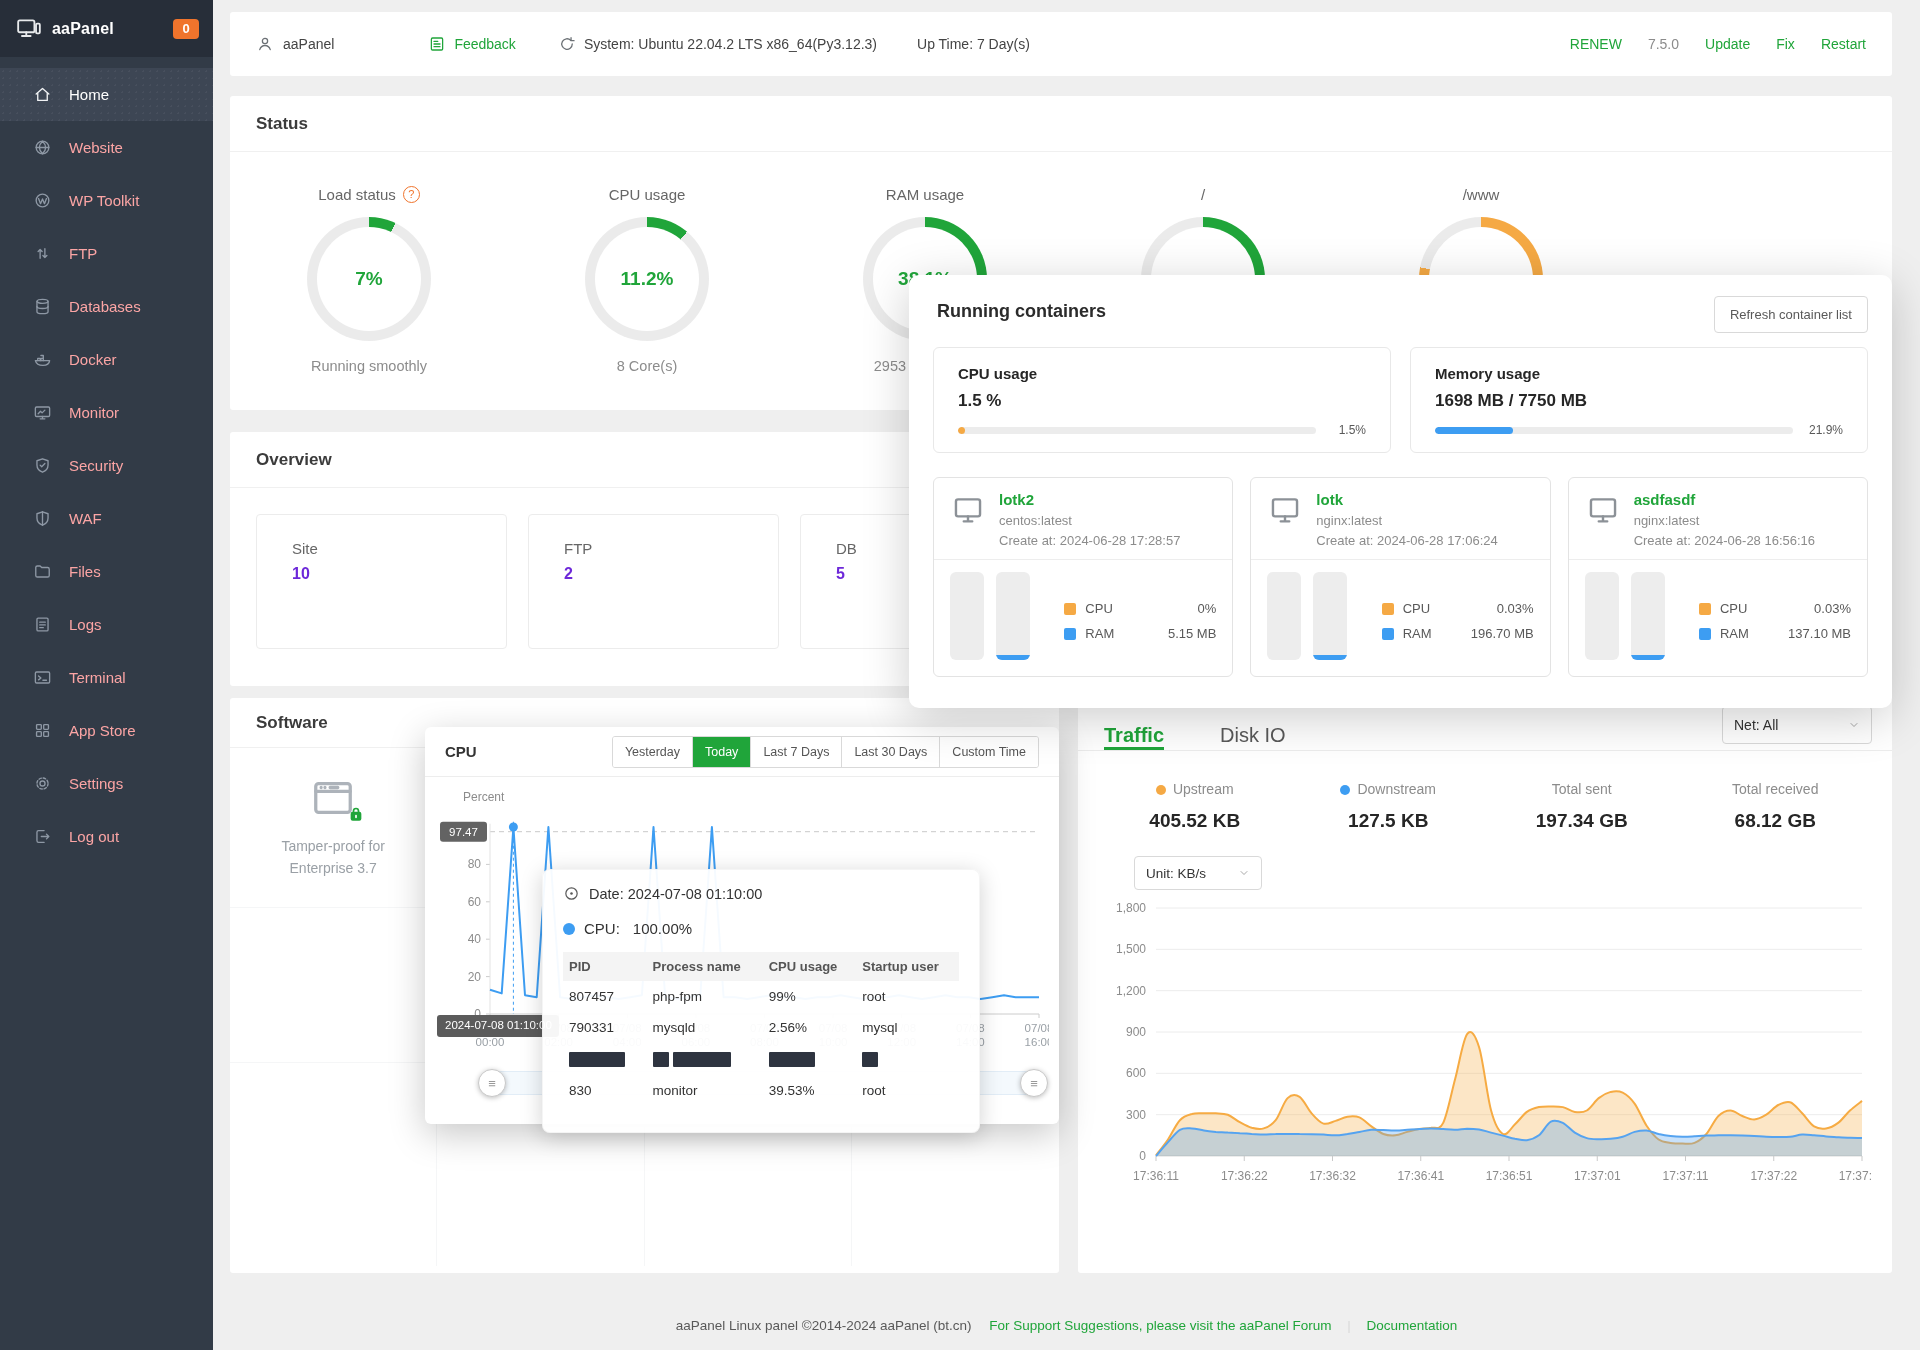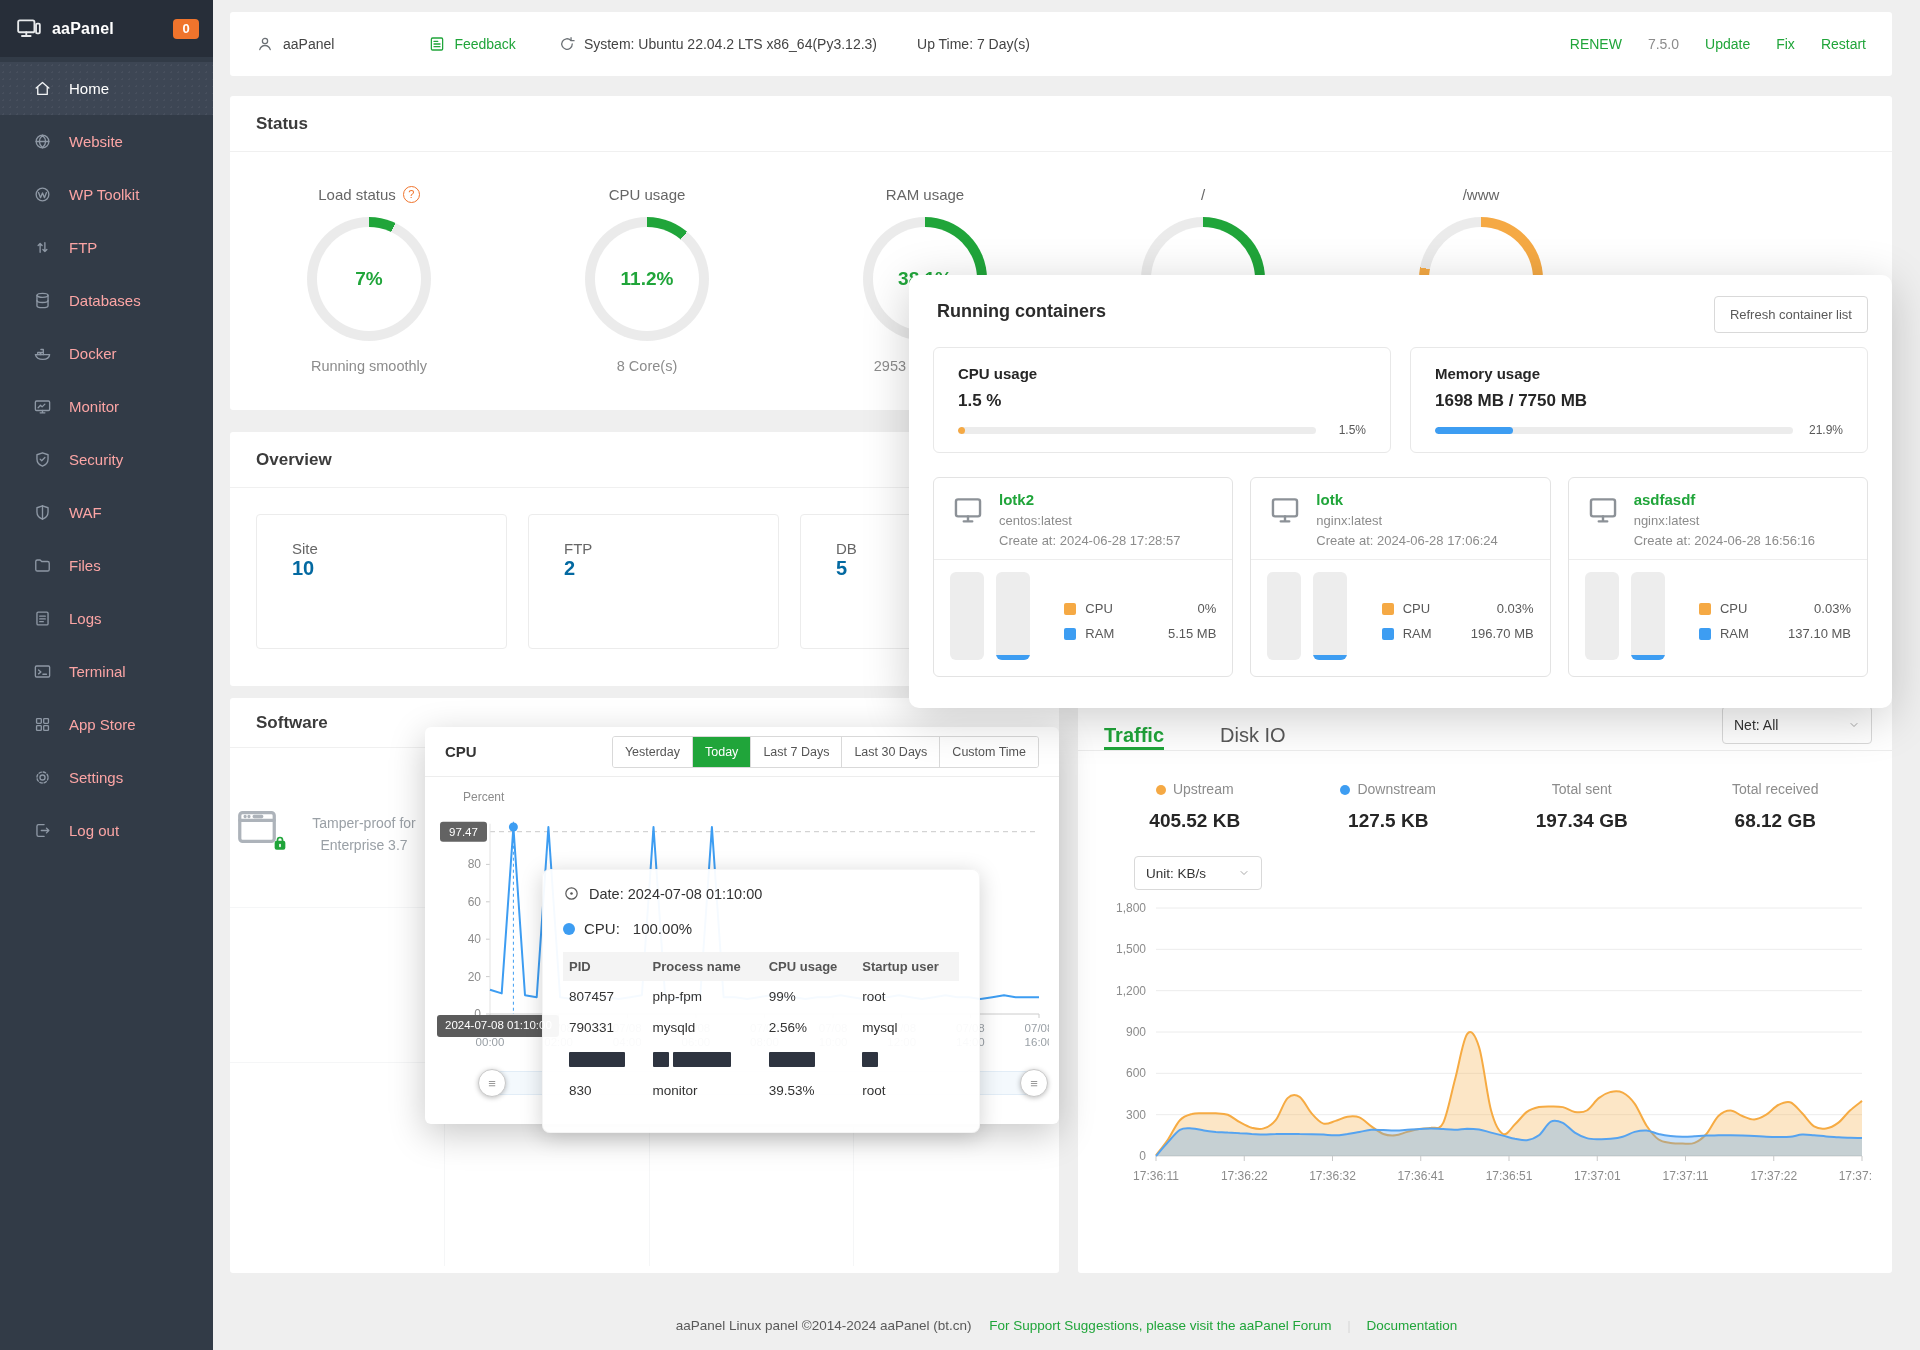--- a/index.html
+++ b/index.html
@@ -5,21 +5,21 @@
   * { margin:0; padding:0; box-sizing:border-box; }
   html,body { width:1920px; height:1350px; overflow:hidden; }
   body { font-family:"Liberation Sans","DejaVu Sans",sans-serif; background:#efefef; position:relative; color:#333; }
 
   
   .sidebar { position:absolute; left:0; top:0; width:213px; height:1350px; background:#323b47; z-index:5; }
   .logo-bar { height:57px; background:#272e39; display:flex; align-items:center; padding:0 14px 0 16px; color:#fff; }
   .logo-bar .icon { width:26px; height:26px; color:#e8eaec; margin-right:10px; }
   .logo-name { font-size:16px; font-weight:bold; letter-spacing:.2px; }
   .badge { margin-left:auto; background:#f0742c; color:#fff; font-size:13px; font-weight:bold; border-radius:4px; min-width:26px; height:20px; display:flex; align-items:center; justify-content:center; padding:0 6px; }
-  .menu { padding-top:5px; }
+  .menu { padding-top:11px; }
   .menu-item { height:53px; display:flex; align-items:center; padding-left:33px; cursor:pointer; }
   .menu-item .icon { width:19px; height:19px; color:#8e98a5; margin-right:17px; flex:none; }
   .menu-item .mi-label { font-size:15px; color:#fca5a5; }
   .menu-item.active { background:#3d4654; background-image:radial-gradient(rgba(255,255,255,.05) 1px, transparent 1px); background-size:7px 7px; }
   .menu-item.active .mi-label { color:#fff; }
   .menu-item.active .icon { color:#f0f2f4; }
 
   .icon svg { width:100%; height:100%; display:block; }
 
   
@@ -42,25 +42,25 @@
   .q-icon { width:17px; height:17px; border:1.5px solid #f0742c; color:#f0742c; border-radius:50%; font-size:11px; line-height:14px; display:inline-block; }
   .g-ring { width:124px; height:124px; border-radius:50%; margin:14px auto 0; position:relative; }
   .g-inner { position:absolute; left:10px; top:10px; width:104px; height:104px; border-radius:50%; background:#fff; display:flex; align-items:center; justify-content:center; }
   .g-val { font-size:19px; font-weight:bold; }
   .g-sub { margin-top:17px; font-size:14.5px; color:#8c8c8c; white-space:nowrap; }
 
   
   .ov-cards { display:flex; gap:21px; padding:26px; }
   .ov-card { width:251px; height:135px; border:1px solid #ececec; border-radius:4px; padding:25px 35px; }
   .ov-label { font-size:15px; color:#666; }
-  .ov-val { font-size:20px; font-weight:bold; color:#0369a1; margin-top:0; }
+  .ov-val { font-size:16px; font-weight:bold; color:#6d28d9; margin-top:8px; }
 
   
   .sw-grid { display:grid; grid-template-columns:repeat(4,1fr); grid-template-rows:160px 155px 203px; }
-  .sw-cell { border-right:1px solid #f5f6f7; border-bottom:1px solid #f5f6f7; display:flex; flex-direction:row; align-items:center; justify-content:center; }
+  .sw-cell { border-right:1px solid #f5f6f7; border-bottom:1px solid #f5f6f7; display:flex; flex-direction:column; align-items:center; justify-content:center; }
   .sw-cell:nth-child(4n) { border-right:none; }
   .sw-icon-wrap { position:relative; width:54px; height:46px; color:#adb3ba; }
   .sw-lock { position:absolute; right:-8px; bottom:-4px; width:24px; height:24px; }
   .sw-label { margin-top:14px; font-size:14px; color:#9aa0a6; text-align:center; line-height:1.55; width:160px; }
 
   
   .tr-header { height:53px; border-bottom:1px solid #ededed; display:flex; align-items:stretch; padding:0 26px; position:relative; }
   .tr-tab { display:flex; align-items:flex-end; font-size:20px; color:#595959; margin-right:56px; border-bottom:3px solid transparent; cursor:pointer; }
   .tr-tab.active { color:#20a53a; font-weight:bold; border-bottom-color:#20a53a; }
   .select { border:1px solid #d9d9d9; border-radius:4px; background:#fff; display:flex; align-items:center; justify-content:space-between; font-size:14px; color:#333; cursor:pointer; padding:0 11px; }

